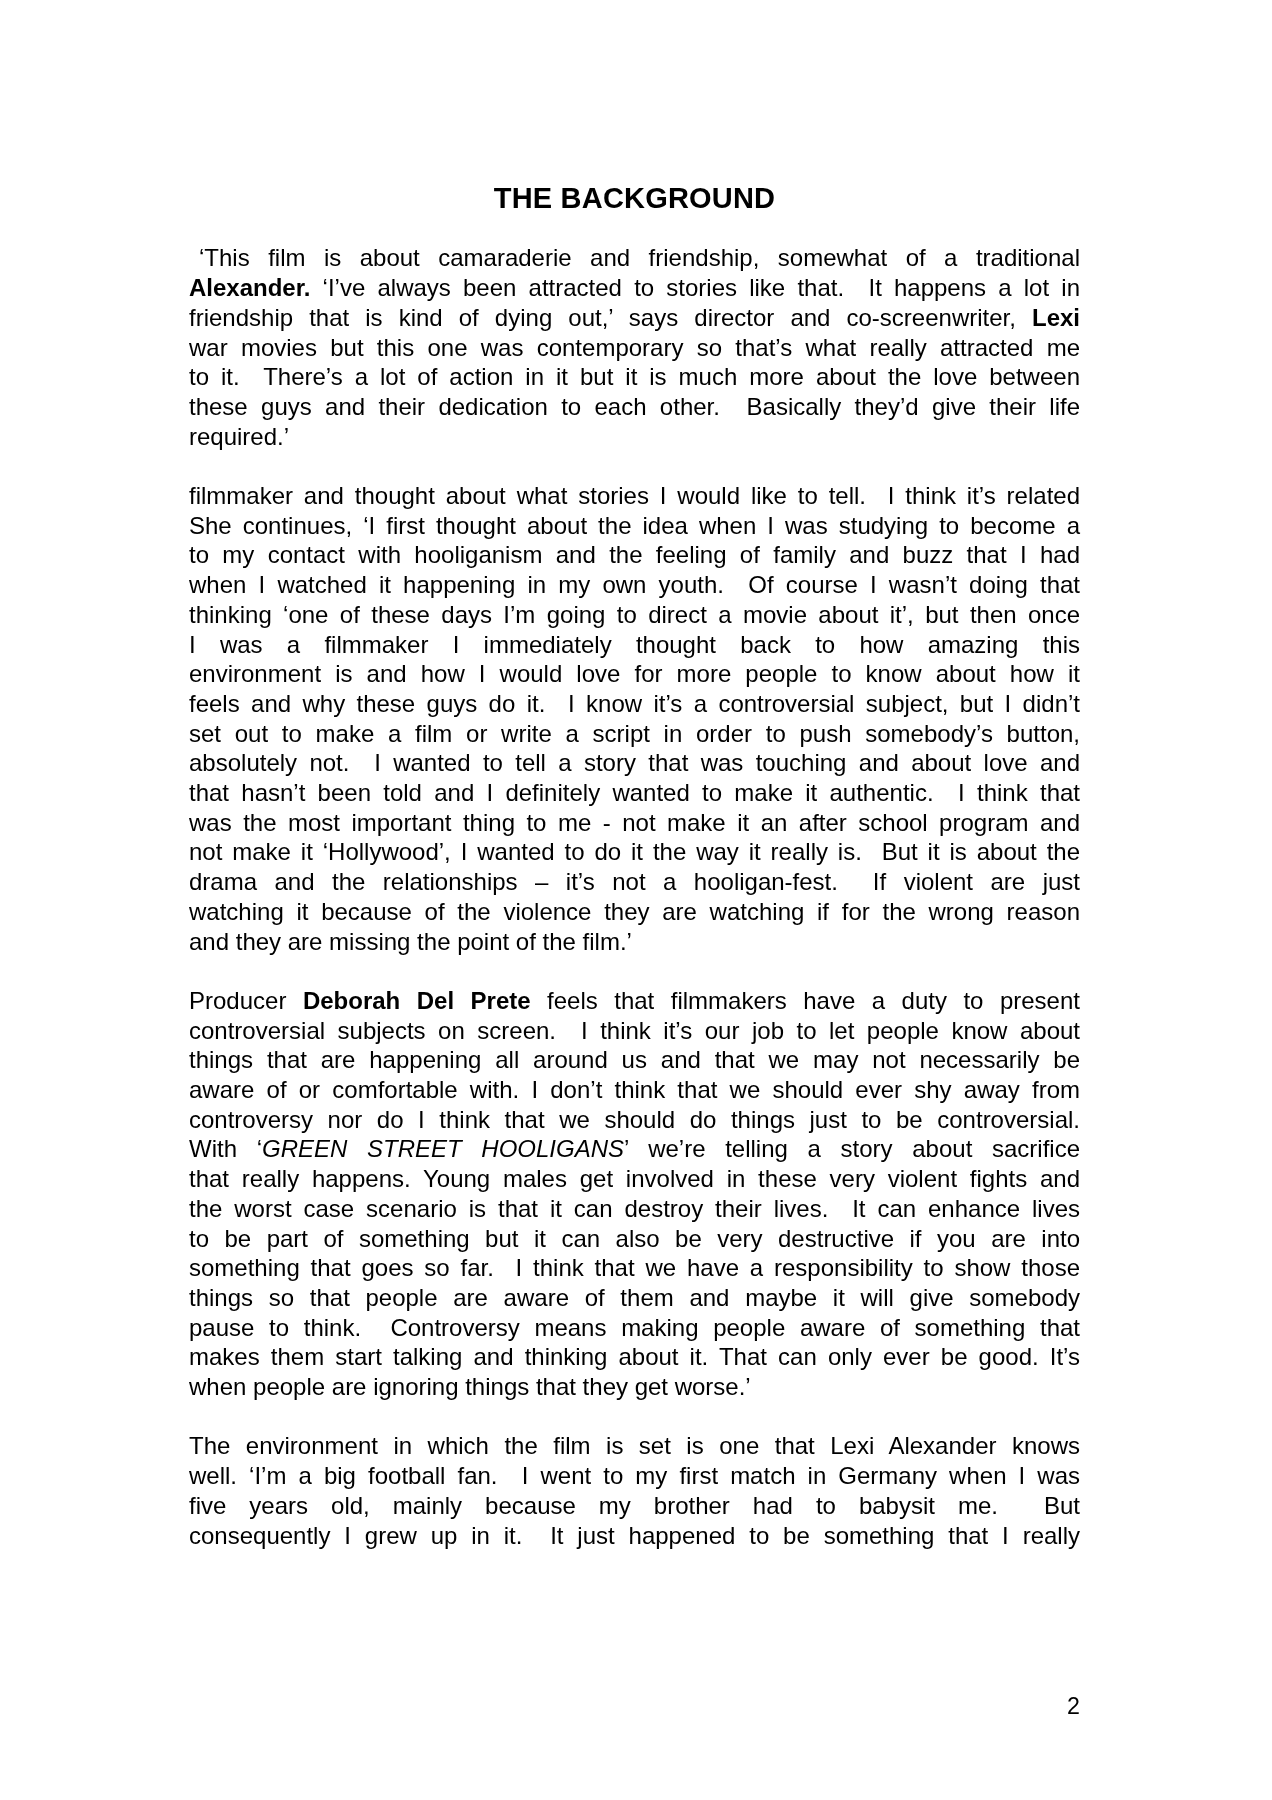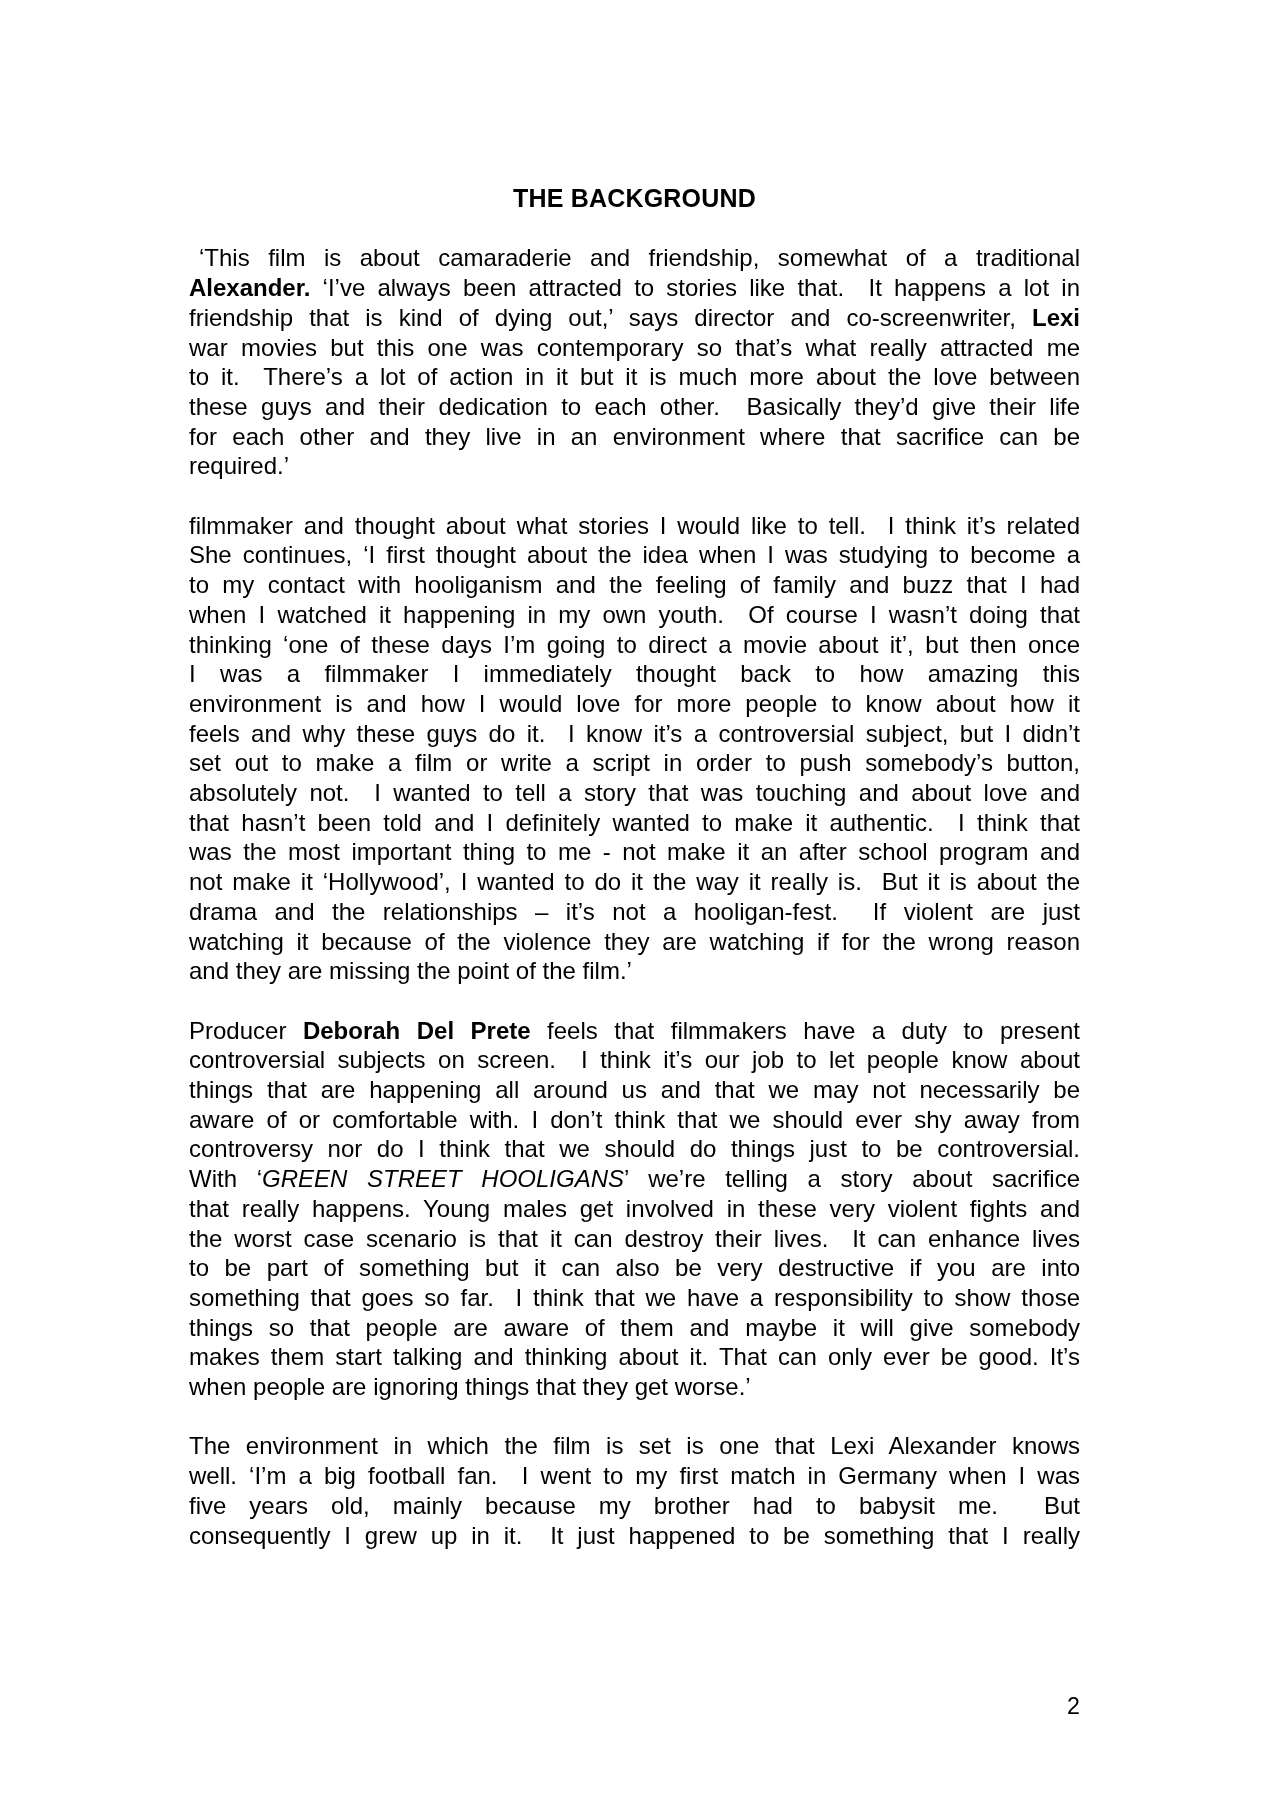--- a/index.html
+++ b/index.html
@@ -16,21 +16,21 @@
     font-family: "Liberation Sans", sans-serif;
     overflow: hidden;
   }
   .doc-title {
     position: absolute;
     top: 184px;
     left: 189px;
     width: 891px;
     margin: 0;
     text-align: center;
-    font-size: 25px;
+    font-size: 29px;
     line-height: 29.7px;
     font-weight: bold;
     letter-spacing: 0.2px;
   }
   .content {
     position: absolute;
     top: 243.4px;
     left: 189px;
     width: 891px;
   }
@@ -68,21 +68,20 @@
 <div class="page">
   <h1 class="doc-title">THE BACKGROUND</h1>
   <div class="content">
       <div class="paragraph">
         <div class="tline"><span>‘This film is about camaraderie and friendship, somewhat of a traditional</span></div>
         <div class="tline"><span class="b">Alexander.</span><span> ‘I’ve always been attracted to stories like that.  It happens a lot in</span></div>
         <div class="tline"><span>friendship that is kind of dying out,’ says director and co-screenwriter, </span><span class="b">Lexi</span></div>
         <div class="tline"><span>war movies but this one was contemporary so that’s what really attracted me</span></div>
         <div class="tline"><span>to it.  There’s a lot of action in it but it is much more about the love between</span></div>
         <div class="tline"><span>these guys and their dedication to each other.  Basically they’d give their life</span></div>
-        <div class="tline"><span>for each other and they live in an environment where that sacrifice can be</span></div>
         <div class="tline last"><span>required.’</span></div>
       </div>
       <div class="paragraph">
         <div class="tline"><span>filmmaker and thought about what stories I would like to tell.  I think it’s related</span></div>
         <div class="tline"><span>She continues, ‘I first thought about the idea when I was studying to become a</span></div>
         <div class="tline"><span>to my contact with hooliganism and the feeling of family and buzz that I had</span></div>
         <div class="tline"><span>when I watched it happening in my own youth.  Of course I wasn’t doing that</span></div>
         <div class="tline"><span>thinking ‘one of these days I’m going to direct a movie about it’, but then once</span></div>
         <div class="tline"><span>I was a filmmaker I immediately thought back to how amazing this</span></div>
         <div class="tline"><span>environment is and how I would love for more people to know about how it</span></div>
@@ -101,20 +100,21 @@
         <div class="tline"><span>controversial subjects on screen.  I think it’s our job to let people know about</span></div>
         <div class="tline"><span>things that are happening all around us and that we may not necessarily be</span></div>
         <div class="tline"><span>aware of or comfortable with. I don’t think that we should ever shy away from</span></div>
         <div class="tline"><span>controversy nor do I think that we should do things just to be controversial.</span></div>
         <div class="tline"><span>With ‘</span><span class="i">GREEN STREET HOOLIGANS</span><span>’ we’re telling a story about sacrifice</span></div>
         <div class="tline"><span>that really happens. Young males get involved in these very violent fights and</span></div>
         <div class="tline"><span>the worst case scenario is that it can destroy their lives.  It can enhance lives</span></div>
         <div class="tline"><span>to be part of something but it can also be very destructive if you are into</span></div>
         <div class="tline"><span>something that goes so far.  I think that we have a responsibility to show those</span></div>
         <div class="tline"><span>things so that people are aware of them and maybe it will give somebody</span></div>
+        <div class="tline"><span>pause to think.  Controversy means making people aware of something that</span></div>
         <div class="tline"><span>makes them start talking and thinking about it. That can only ever be good. It’s</span></div>
         <div class="tline last"><span>when people are ignoring things that they get worse.’</span></div>
       </div>
       <div class="paragraph">
         <div class="tline"><span>The environment in which the film is set is one that Lexi Alexander knows</span></div>
         <div class="tline"><span>well. ‘I’m a big football fan.  I went to my first match in Germany when I was</span></div>
         <div class="tline"><span>five years old, mainly because my brother had to babysit me.  But</span></div>
         <div class="tline"><span>consequently I grew up in it.  It just happened to be something that I really</span></div>
       </div>
     </div>

